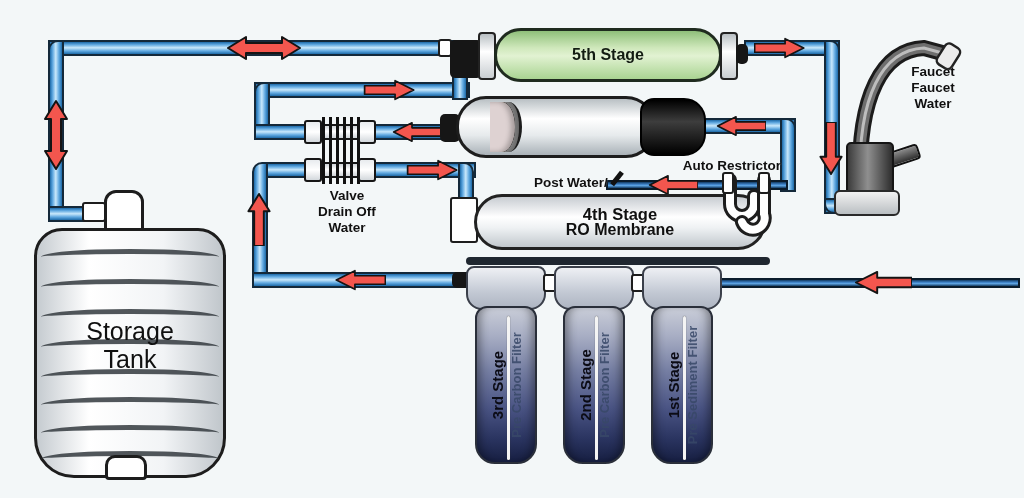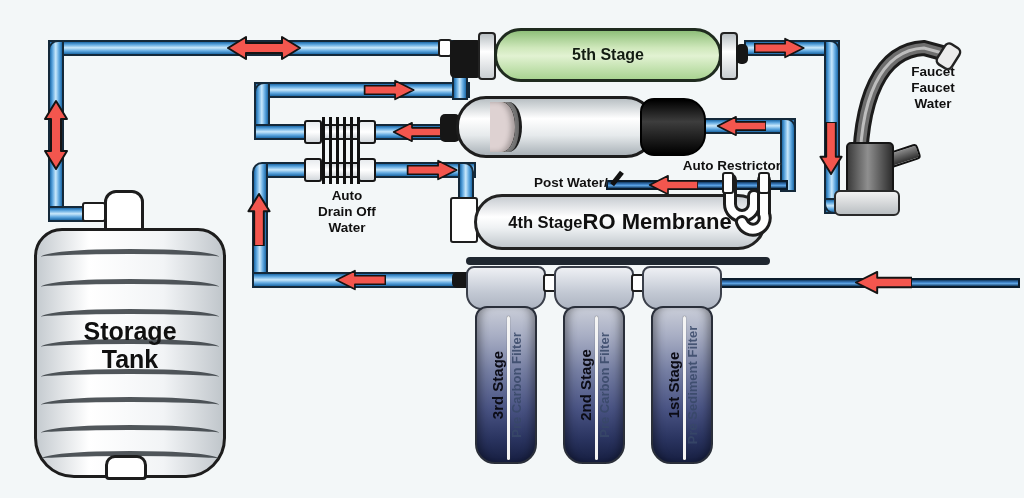--- a/index.html
+++ b/index.html
@@ -38,21 +38,21 @@
     border:3px solid #1d1d1d;border-radius:30px;}
   .media-wrap{overflow:hidden;border-radius:0 24px 24px 0;display:flex;position:absolute;}
   .media{position:relative;height:100%;width:32px;margin-left:-7px;
     border-right:3px solid #1d1d1d;border-radius:0 45% 45% 0/0 55% 55% 0;
     box-shadow:inset -4px 0 5px rgba(0,0,0,.25);}
   .cut-cap{background:linear-gradient(180deg,#000 0%,#3d3d3d 40%,#000 100%);
     border:2px solid #000;border-radius:14px 22px 22px 14px;}
 
   
   .ro-body{background:linear-gradient(180deg,#c8cdd2,#ffffff 40%,#eef1f3 62%,#c2c8cd);
-    border:3px solid #222;border-radius:28px;display:flex;flex-direction:row;
+    border:3px solid #222;border-radius:28px;display:flex;flex-direction:column;
     align-items:center;justify-content:center;}
 
   
   .rail{background:linear-gradient(180deg,#cfd4d8,#fff 45%,#cfd4d8);border:2px solid #161616;}
   .vline{width:3px;background:#111;}
   .port{background:linear-gradient(180deg,#e8ebee,#fff 50%,#d3d8dc);border:2px solid #161616;border-radius:3px;}
 
   
   .fb-head{background:linear-gradient(180deg,#eef0f4,#c3c9d4 60%,#aeb5c2);
     border:2.5px solid #3a3f4a;border-radius:8px 8px 16px 16px;}
@@ -62,21 +62,21 @@
   .fb-stripe{width:3px;background:#f4f4f4;border-radius:2px;box-shadow:0 0 1px #333;}
   .vlabel{left:50%;top:50%;width:158px;height:62px;transform:translate(-50%,-50%) rotate(-90deg);
     display:flex;flex-direction:column;align-items:center;justify-content:center;gap:3px;}
   .vlabel .st{font-weight:bold;font-size:15px;color:#0b0b14;white-space:nowrap;}
   .vlabel .ty{font-weight:bold;font-size:13px;color:#384868;opacity:.85;white-space:nowrap;}
 
   
   .tank-body{background:linear-gradient(90deg,#c5cbd0,#ffffff 28%,#f2f4f6 68%,#c0c6cb);
     border:3px solid #1d1d1d;border-radius:28px 28px 40px 40px;}
   .rib{height:16px;border-top:5px solid #3a4045;border-radius:50%;opacity:.88;}
-  .tank-txt{font-weight:bold;font-size:25px;line-height:28px;color:#101010;text-align:center;}
+  .tank-txt{font-weight:normal;font-size:25px;line-height:28px;color:#101010;text-align:center;}
 
   
   .fc-base{background:linear-gradient(180deg,#f2f2f2,#babfc2);border:2.5px solid #2a2a2a;border-radius:6px;}
   .fc-body{background:linear-gradient(90deg,#3c3c3c,#8f8f8f 45%,#2e2e2e);border:2px solid #151515;border-radius:5px 5px 3px 3px;}
   .fc-handle{background:linear-gradient(180deg,#8a8a8a,#2e2e2e);border:2px solid #111;border-radius:4px;transform:rotate(-18deg);}
 </style>
 </head>
 <body>
 
 <div id="stage">
@@ -172,33 +172,33 @@
   <div class="vline" style="left:329px;top:117px;height:67px;"></div>
   <div class="vline" style="left:336px;top:117px;height:67px;"></div>
   <div class="vline" style="left:343px;top:117px;height:67px;"></div>
   <div class="vline" style="left:350px;top:117px;height:67px;"></div>
   <div class="vline" style="left:357px;top:117px;height:67px;"></div>
   <div class="port" style="left:304px;top:120px;width:18px;height:24px;"></div>
   <div class="port" style="left:358px;top:120px;width:18px;height:24px;"></div>
   <div class="port" style="left:304px;top:158px;width:18px;height:24px;"></div>
   <div class="port" style="left:358px;top:158px;width:18px;height:24px;"></div>
   <div class="lbl" style="left:292px;top:188px;width:110px;">
-    <span style="position:static;display:block;">Auto</span>
+    <span style="position:static;display:block;">Valve</span>
     <span style="position:static;display:block;">Drain Off</span>
     <span style="position:static;display:block;">Water</span>
   </div>
 
   <div class="lbl" style="left:676px;top:158px;width:112px;">Auto Restrictor</div>
   <div class="lbl" style="left:528px;top:175px;width:86px;">Post Water/</div>
   <div style="left:609px;top:176px;width:16px;height:5px;background:#111;transform:rotate(-52deg);"></div>
 
   <div class="fit-w" style="left:450px;top:197px;width:28px;height:46px;"></div>
   <div class="ro-body" style="left:474px;top:194px;width:292px;height:56px;">
     <span class="lbl" style="position:static;font-size:16.5px;">4th Stage</span>
-    <span class="lbl" style="position:static;font-size:22px;">RO Membrane</span>
+    <span class="lbl" style="position:static;font-size:16px;">RO Membrane</span>
   </div>
 
   <svg style="left:712px;top:170px;" width="80" height="82" viewBox="0 0 80 82">
     <path d="M18,10 v24 a12,12 0 0 0 24,0 v-8" fill="none" stroke="#1d1d1d" stroke-width="14" stroke-linecap="round"></path>
     <path d="M18,10 v24 a12,12 0 0 0 24,0 v-8" fill="none" stroke="#ffffff" stroke-width="8" stroke-linecap="round"></path>
     <path d="M52,10 v34 a11,11 0 0 1 -22,8" fill="none" stroke="#1d1d1d" stroke-width="14" stroke-linecap="round"></path>
     <path d="M52,10 v34 a11,11 0 0 1 -22,8" fill="none" stroke="#ffffff" stroke-width="8" stroke-linecap="round"></path>
   </svg>
   <div class="fit-w" style="left:722px;top:172px;width:12px;height:22px;"></div>
   <div class="fit-w" style="left:758px;top:172px;width:12px;height:22px;"></div>

